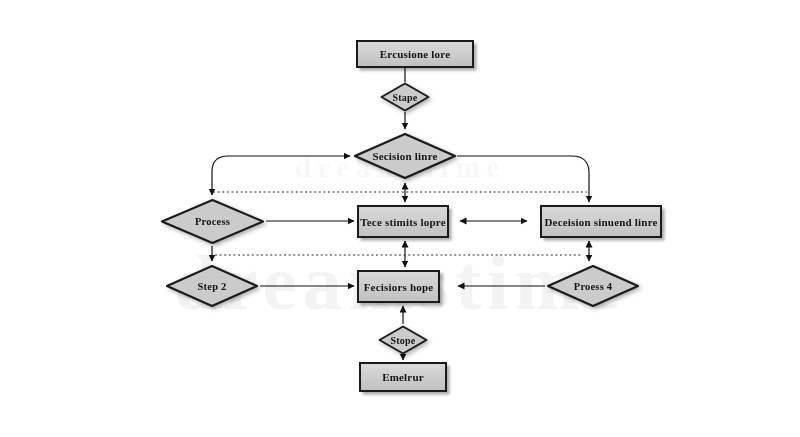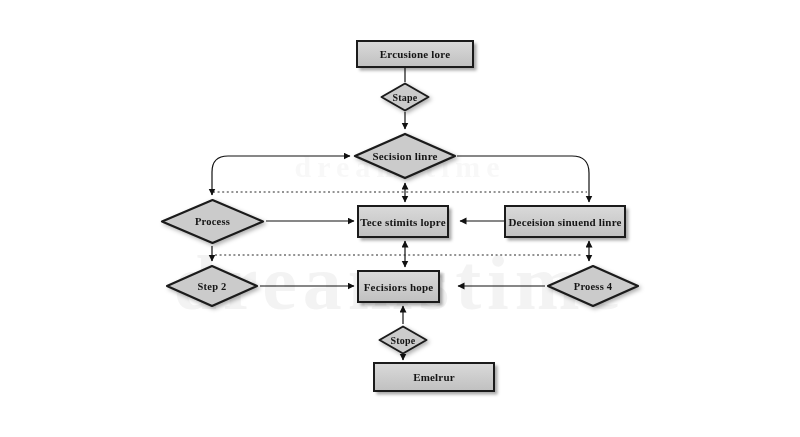--- a/index.html
+++ b/index.html
@@ -98,21 +98,21 @@
     <svg width="105" height="47">
       <polygon points="52.5,2 103,23.5 52.5,45 2,23.5" style="fill:var(--fill_mid);stroke:var(--border);stroke-width:2.2;stroke-linejoin:round"></polygon>
     </svg>
     <span class="lbl">Process</span>
   </div>
 
   <div class="box" style="left:357px;top:205px;width:92px;height:33px">
     <span>Tece stimits lopre</span>
   </div>
 
-  <div class="box" style="left:504px;top:205px;width:122px;height:33px">
+  <div class="box" style="left:540px;top:205px;width:122px;height:33px">
     <span>Deceision sinuend linre</span>
   </div>
 
   <div class="diamond" style="left:165px;top:264px;width:94px;height:44px">
     <svg width="94" height="44">
       <polygon points="47,2 92,22 47,42 2,22" style="fill:var(--fill_mid);stroke:var(--border);stroke-width:2.2;stroke-linejoin:round"></polygon>
     </svg>
     <span class="lbl">Step 2</span>
   </div>
 
@@ -127,17 +127,17 @@
     <span class="lbl">Proess 4</span>
   </div>
 
   <div class="diamond small" style="left:378px;top:325px;width:50px;height:30px">
     <svg width="50" height="30">
       <polygon points="25,1.5 48.5,15 25,28.5 1.5,15" style="fill:var(--fill_mid);stroke:var(--border);stroke-width:2;stroke-linejoin:round"></polygon>
     </svg>
     <span class="lbl">Stope</span>
   </div>
 
-  <div class="box" style="left:373px;top:362px;width:122px;height:30px">
+  <div class="box" style="left:359px;top:362px;width:88px;height:30px">
     <span>Emelrur</span>
   </div>
 
 </div>
 
 </body></html>

